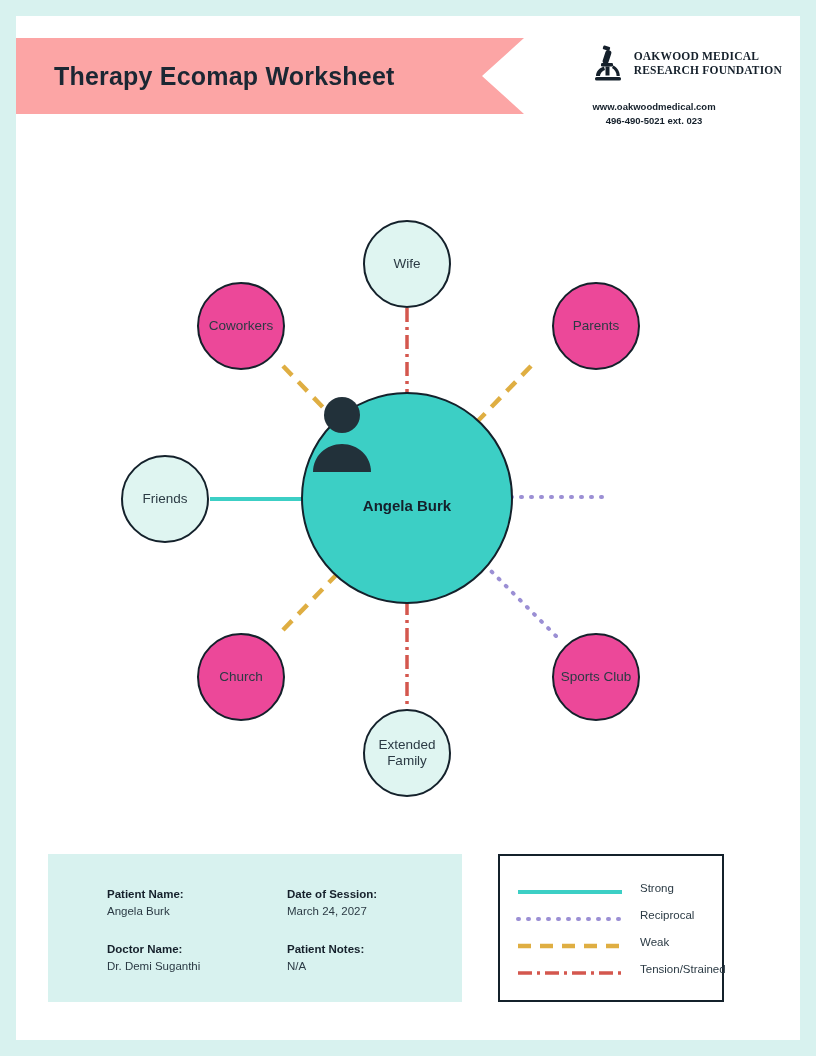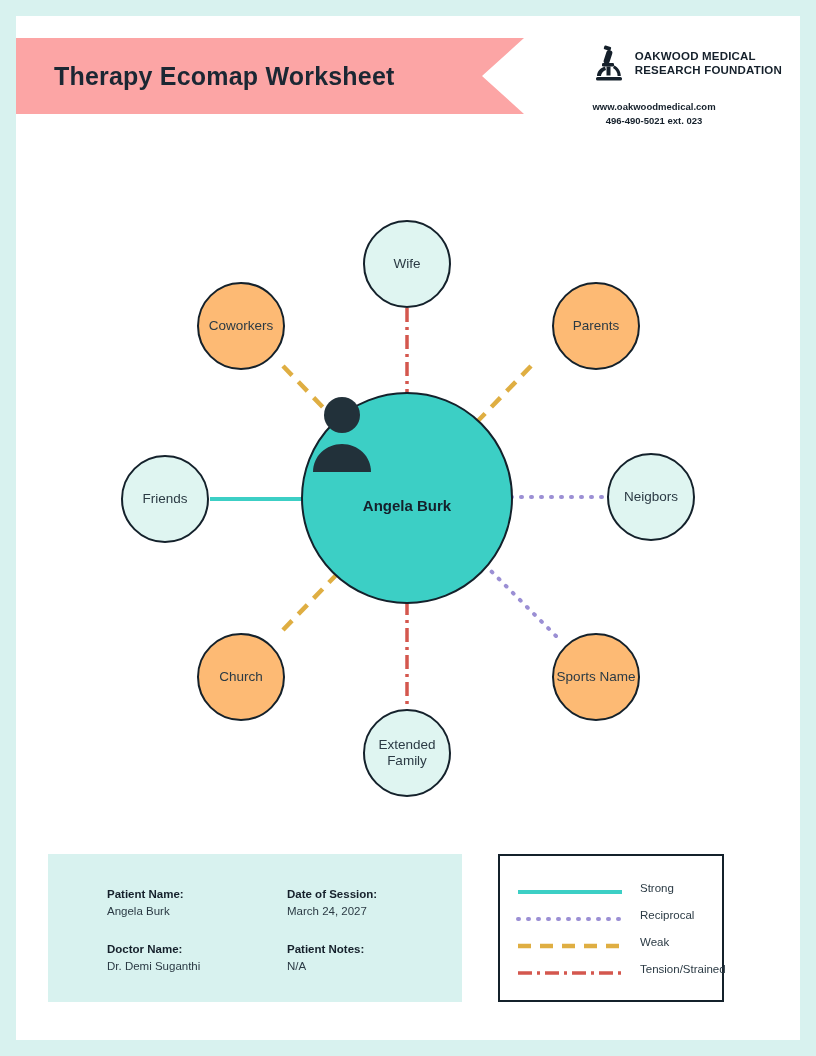--- a/index.html
+++ b/index.html
@@ -54,20 +54,21 @@
     right: 18px;
     top: 28px;
     width: 250px;
     text-align: right;
   }
   .brand-row {
     display: flex;
     align-items: center;
     justify-content: flex-end;
     gap: 10px;
+    font-family: Liberation Serif, serif;
   }
   .brand-mark {
     width: 32px;
     height: 38px;
     flex: none;
   }
   .brand-name {
     text-align: left;
     font-size: 11.5px;
     font-weight: bold;
@@ -104,21 +105,21 @@
     display: flex;
     align-items: center;
     justify-content: center;
     text-align: center;
     color: #2b3a44;
     font-size: 13.5px;
     line-height: 1.18;
     box-sizing: border-box;
   }
   .node.light { background: #dff5f1; }
-  .node.mid   { background: #fdba74; }
+  .node.mid   { background: #ec4899; }
   .node.small { width: 88px; height: 88px; }
   .center-node {
     position: absolute;
     width: 212px;
     height: 212px;
     border-radius: 50%;
     background: #3ccfc5;
     border: 2px solid #14212b;
     box-sizing: border-box;
     display: flex;
@@ -257,28 +258,25 @@
     </div>
     <div class="node mid small" style="left:181px; top:146px;">
       <span>Coworkers</span>
     </div>
     <div class="node mid small" style="left:536px; top:146px;">
       <span>Parents</span>
     </div>
     <div class="node light small" style="left:105px; top:319px;">
       <span>Friends</span>
     </div>
-    <div class="node light small" style="left:591px; top:317px;">
-      <span>Neigbors</span>
-    </div>
     <div class="node mid small" style="left:181px; top:497px;">
       <span>Church</span>
     </div>
     <div class="node mid small" style="left:536px; top:497px;">
-      <span>Sports Name</span>
+      <span>Sports Club</span>
     </div>
     <div class="node light small" style="left:347px; top:573px;">
       <span>Extended Family</span>
     </div>
   </div>
 
   <div class="info-box">
     <div class="info-grid">
       <div>
         <div class="info-label">Patient Name:</div>

